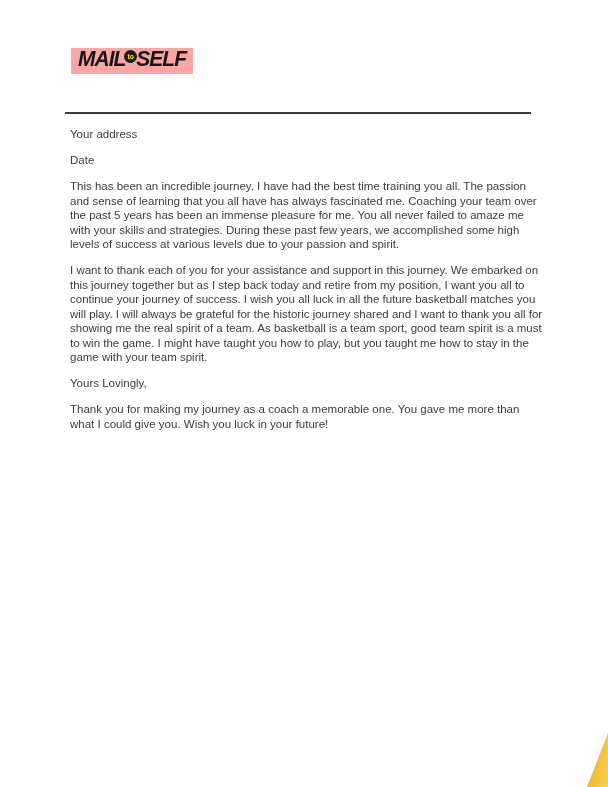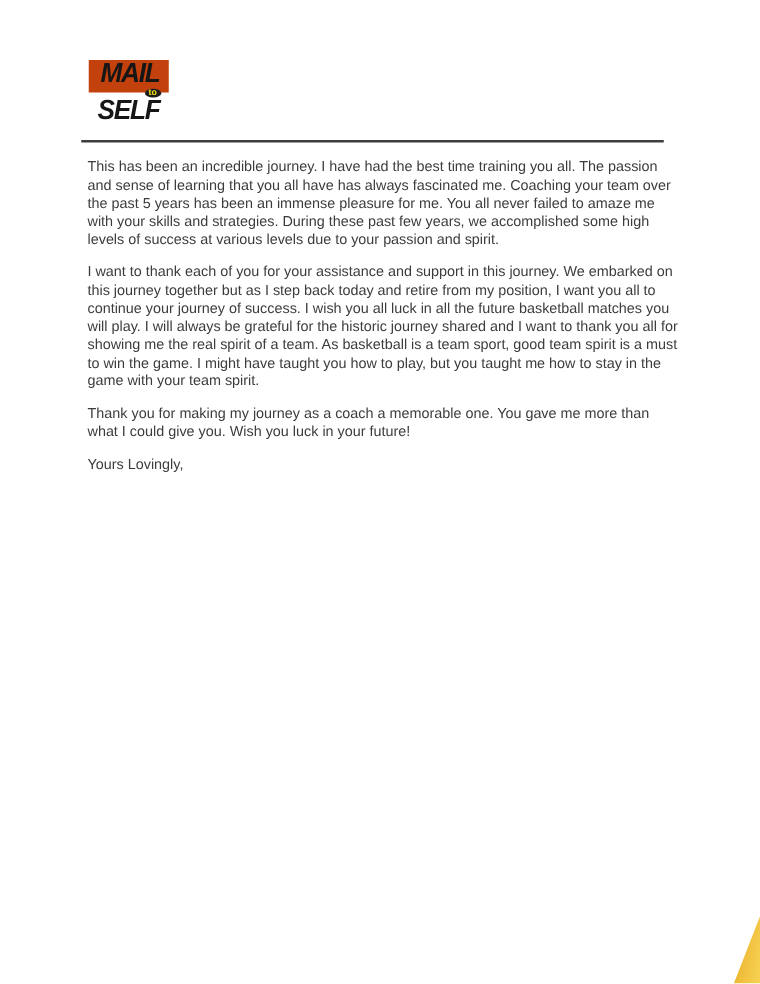--- a/index.html
+++ b/index.html
@@ -14,25 +14,24 @@
     background: #ffffff;
     overflow: hidden;
     font-family: "Liberation Sans", sans-serif;
   }
   
   .logo {
     position: absolute;
     left: 71px;
     top: 48px;
     height: 26px;
-    background: #c2410c;
+    background: #fca5a5;
     display: inline-flex;
-    align-items: flex-end;
+    align-items: flex-start;
     padding: 0 7px;
-    flex-direction: column;
   }
   .logo-word {
     font-weight: bold;
     font-style: italic;
     font-size: 21px;
     letter-spacing: -1px;
     color: #161616;
     line-height: 1;
     transform: scaleY(1.05);
   }
@@ -94,21 +93,23 @@
     <span class="logo-word">MAIL</span>
     <span class="logo-badge">
       <span>to</span>
     </span>
     <span class="logo-word">SELF</span>
   </header>
 
   <div class="divider"></div>
 
   <main class="letter">
+    <p>Your address</p>
+    <p>Date</p>
     <p>This has been an incredible journey. I have had the best time training you all. The passion and sense of learning that you all have has always fascinated me. Coaching your team over the past 5 years has been an immense pleasure for me. You all never failed to amaze me with your skills and strategies. During these past few years, we accomplished some high levels of success at various levels due to your passion and spirit.</p>
     <p>I want to thank each of you for your assistance and support in this journey. We embarked on this journey together but as I step back today and retire from my position, I want you all to continue your journey of success. I wish you all luck in all the future basketball matches you will play. I will always be grateful for the historic journey shared and I want to thank you all for showing me the real spirit of a team. As basketball is a team sport, good team spirit is a must to win the game. I might have taught you how to play, but you taught me how to stay in the game with your team spirit.</p>
+    <p>Yours Lovingly,</p>
     <p>Thank you for making my journey as a coach a memorable one. You gave me more than what I could give you. Wish you luck in your future!</p>
-    <p>Yours Lovingly,</p>
   </main>
 
   <div class="corner-decoration"></div>
 
 </div>
 
 </body></html>

